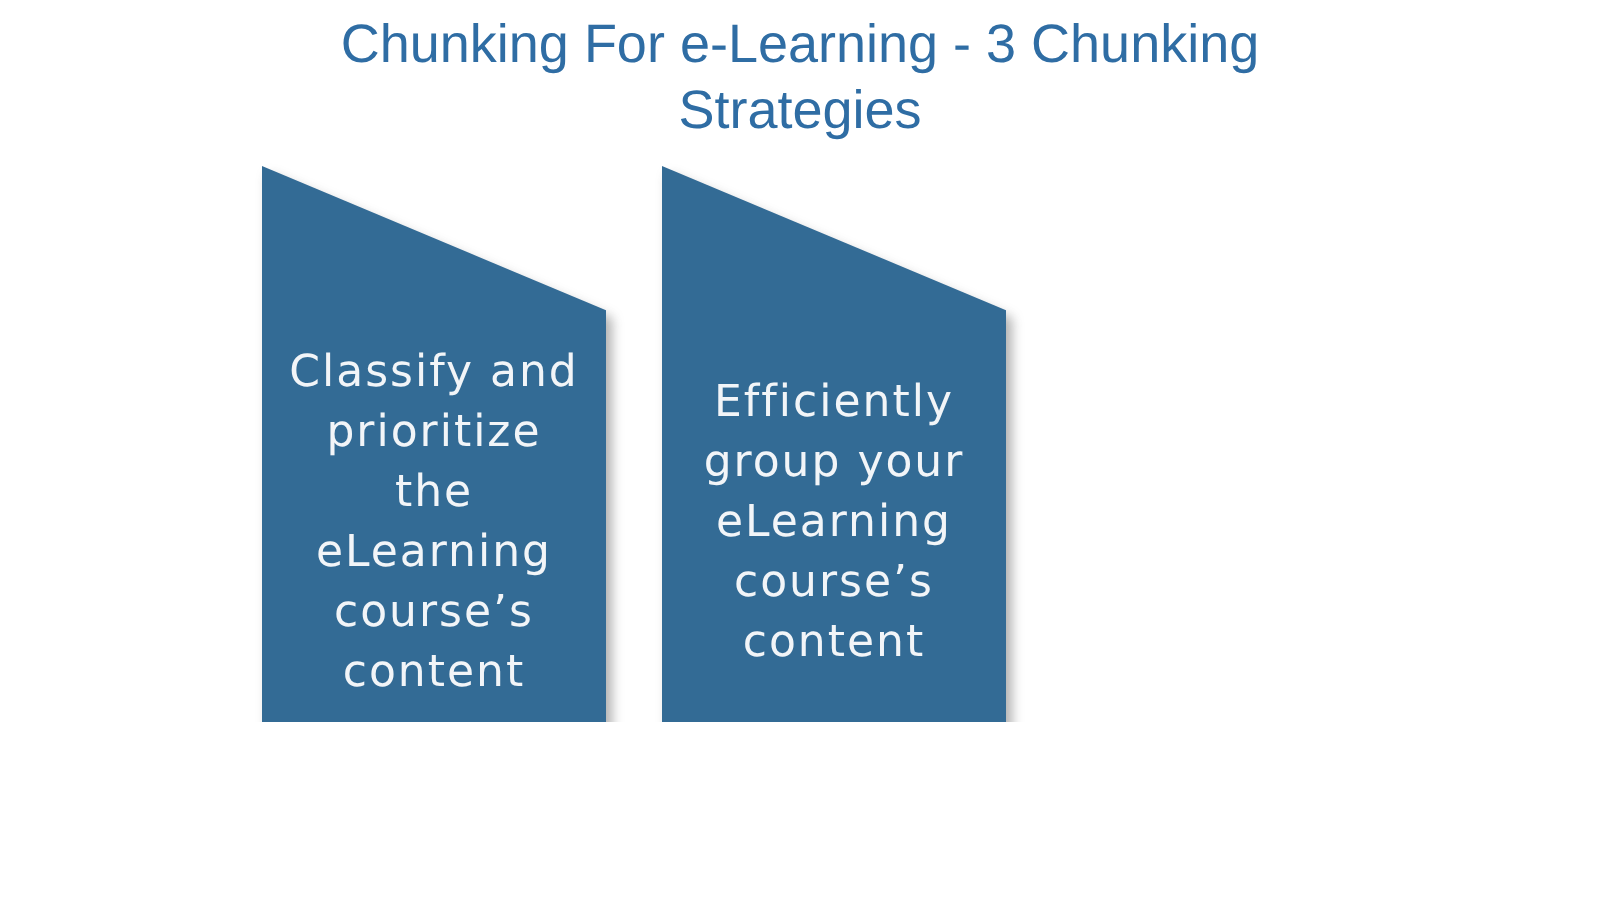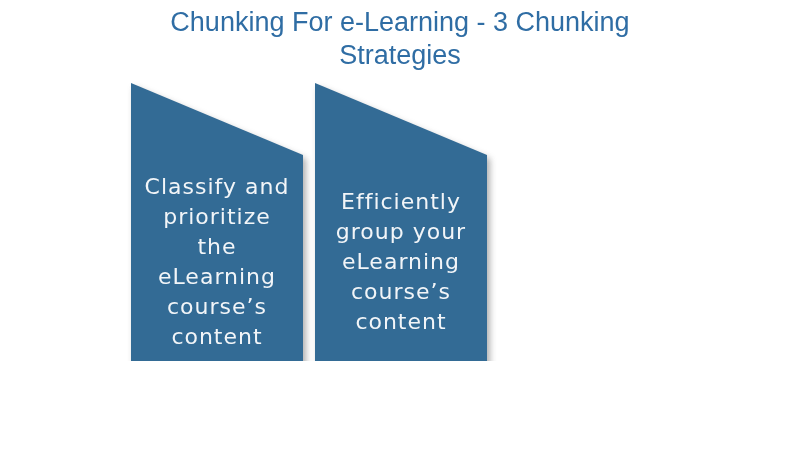--- a/index.html
+++ b/index.html
@@ -25,21 +25,21 @@
     font-size: 27px;
     line-height: 33px;
     color: #2f6da4;
     white-space: pre-line;
   }
   .chevron-row {
     position: absolute;
     left: 131px;
     top: 83px;
     display: flex;
-    gap: 12px;
+    gap: 28px;
   }
   .chevron-wrap {
     width: 172px;
     height: 357px;
     filter: drop-shadow(3px 4px 3px rgba(80, 80, 80, 0.45));
   }
   .chevron {
     width: 100%;
     height: 100%;
     background: #336b95;

